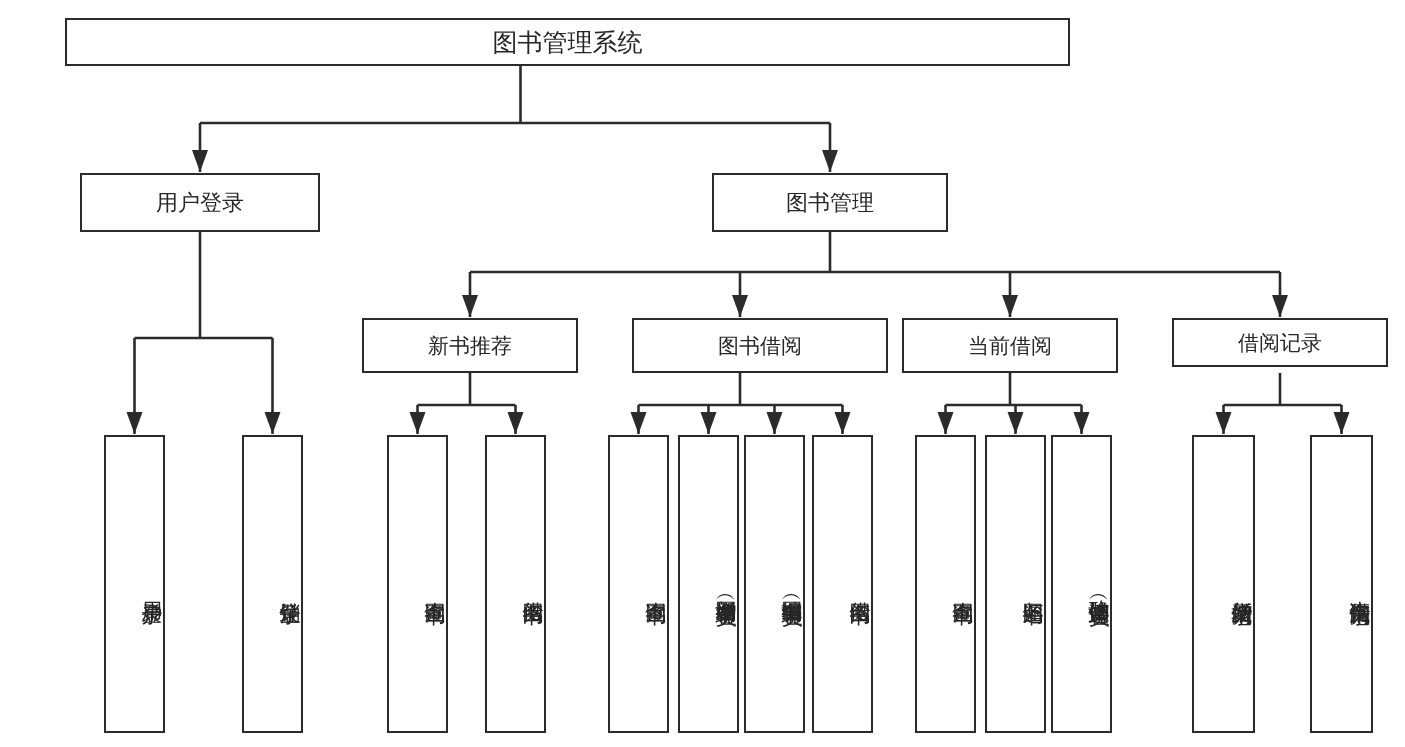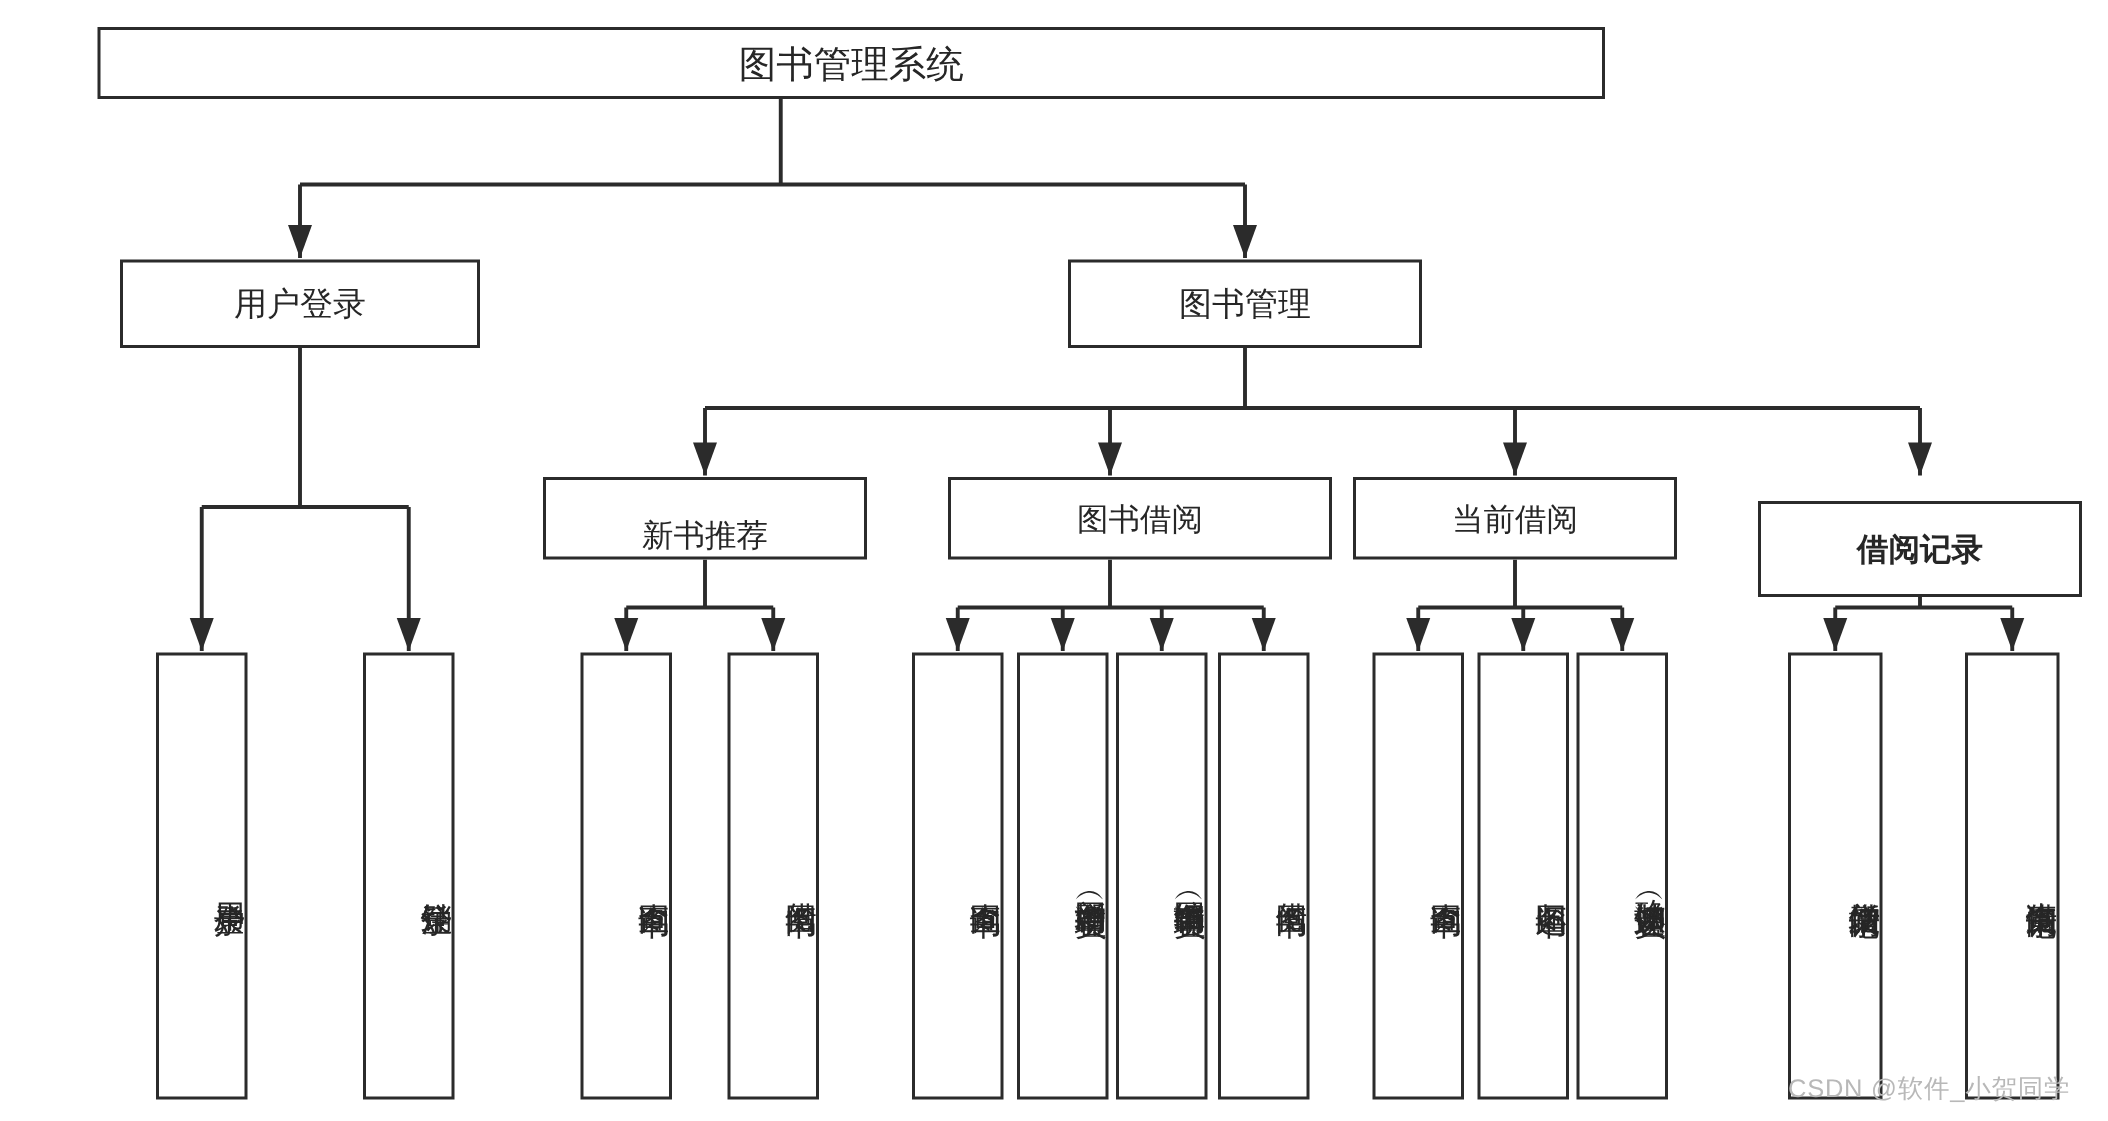--- a/index.html
+++ b/index.html
@@ -111,30 +111,30 @@
   <div id="nodes">
       <div class="node root" style="left: 18px; top: 18px; width: 1005px; height: 48px; margin-left: 47px;">
         <span>图书管理系统</span>
       </div>
       <div class="node lvl1" style="left: 80px; top: 173px; width: 240px; height: 59px;">
         <span>用户登录</span>
       </div>
       <div class="node lvl1" style="left: 712px; top: 173px; width: 236px; height: 59px;">
         <span>图书管理</span>
       </div>
-      <div class="node lvl2" style="left: 362px; top: 318px; width: 216px; height: 55px; align-items: flex-end;">
+      <div class="node lvl2" style="left: 362px; top: 318px; width: 216px; height: 55px;">
         <span>新书推荐</span>
       </div>
       <div class="node lvl2" style="left: 632px; top: 318px; width: 256px; height: 55px;">
         <span>图书借阅</span>
       </div>
       <div class="node lvl2" style="left: 902px; top: 318px; width: 216px; height: 55px;">
         <span>当前借阅</span>
       </div>
-      <div class="node lvl2" style="left: 1172px; top: 334px; width: 216px; height: 64px; font-weight: bold;">
+      <div class="node lvl2" style="left: 1172px; top: 318px; width: 216px; height: 49px;">
         <span>借阅记录</span>
       </div>
       <div class="node leaf" style="left: 104px; top: 435px; width: 61px; height: 298px;">
         <span>用户登录</span>
       </div>
       <div class="node leaf" style="left: 242px; top: 435px; width: 61px; height: 298px;">
         <span>注销登录</span>
       </div>
       <div class="node leaf" style="left: 387px; top: 435px; width: 61px; height: 298px;">
         <span>查询图书</span>
@@ -163,14 +163,13 @@
       <div class="node leaf" style="left: 1051px; top: 435px; width: 61px; height: 298px;">
         <span>确认归还（管理员）</span>
       </div>
       <div class="node leaf" style="left: 1192px; top: 435px; width: 63px; height: 298px;">
         <span>新增借阅记录</span>
       </div>
       <div class="node leaf" style="left: 1310px; top: 435px; width: 63px; height: 298px;">
         <span>查询借阅记录</span>
       </div>
     </div>
-  <div class="wm">CSDN @软件_小贺同学</div>
 </div>
 
 </body></html>

